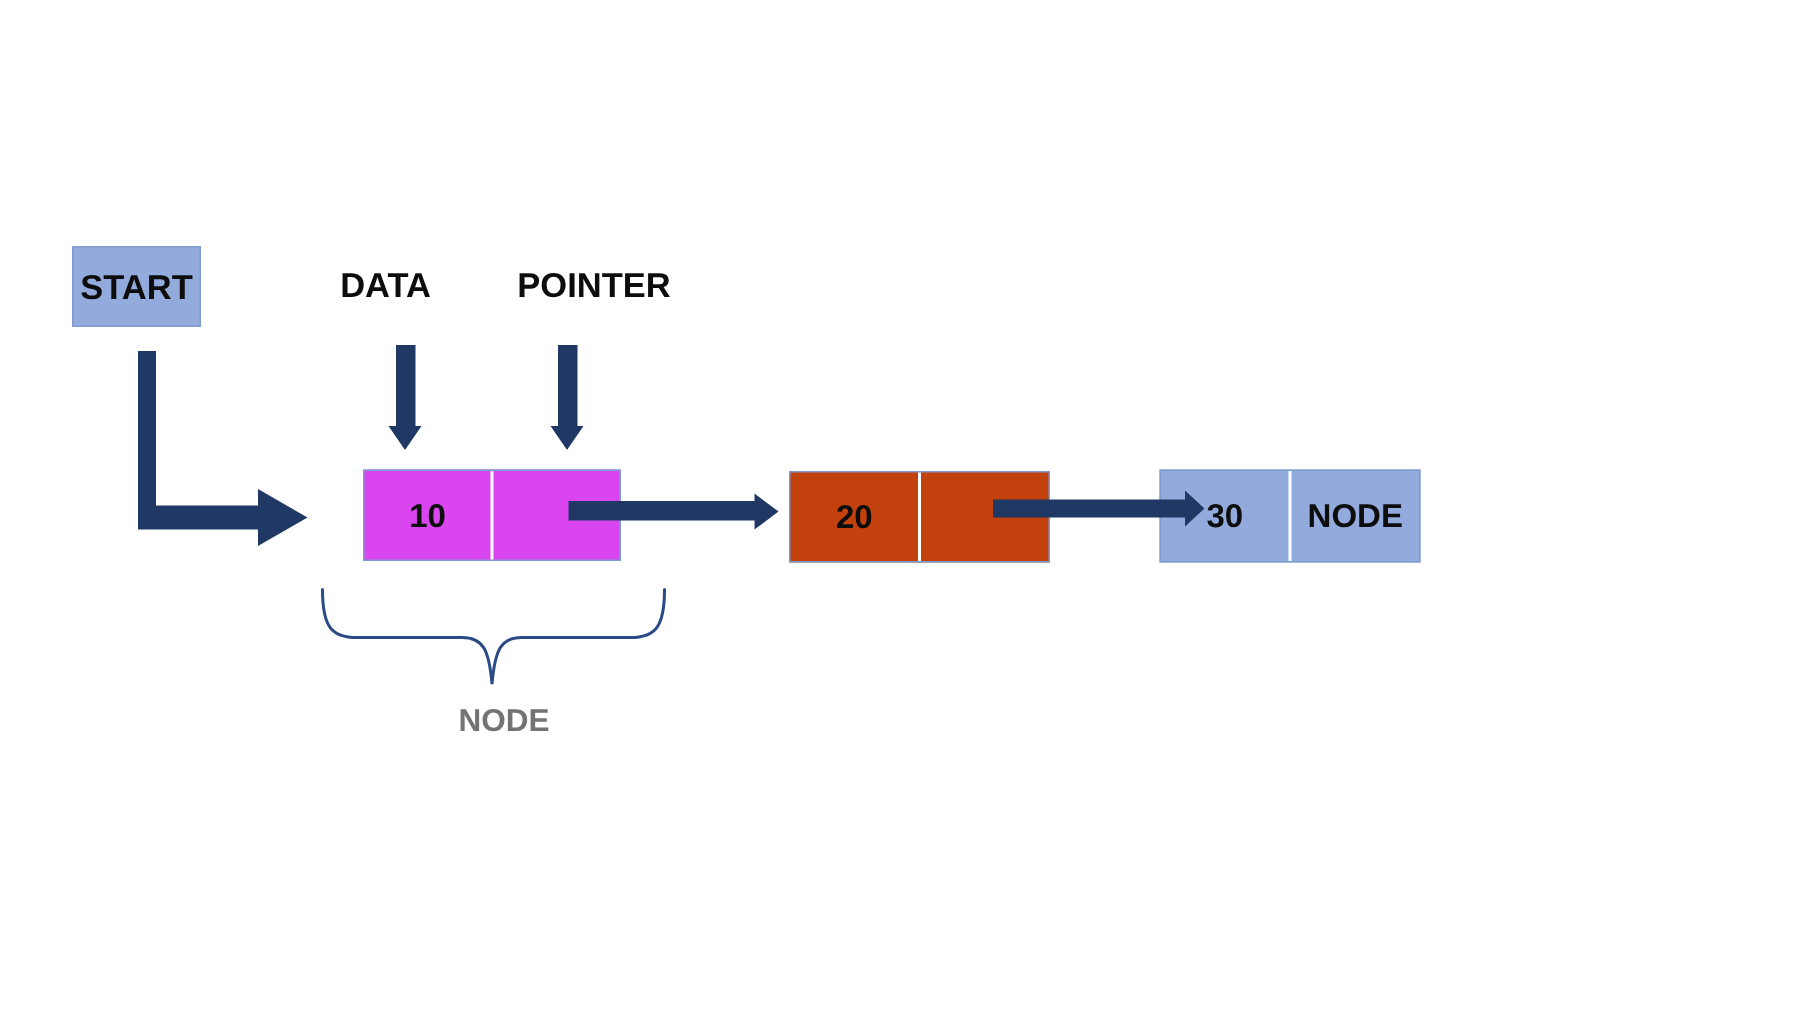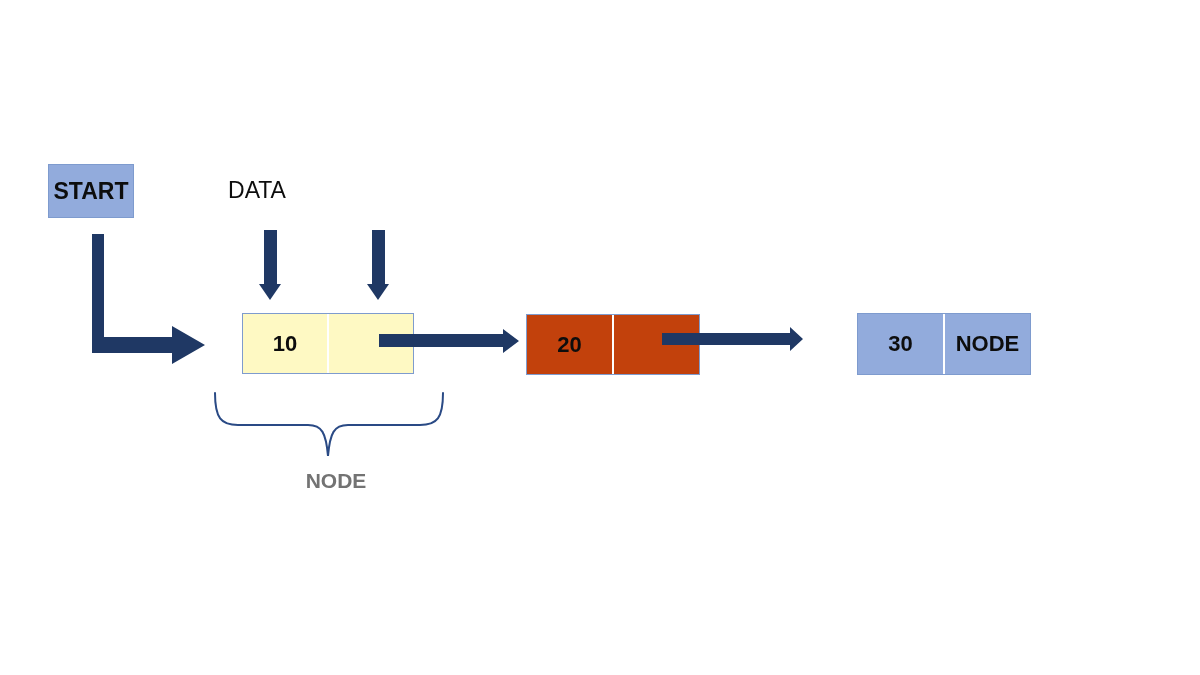--- a/index.html
+++ b/index.html
@@ -32,21 +32,21 @@
     justify-content: center;
     font-size: 23px;
     font-weight: 700;
     color: #0d0d0d;
     letter-spacing: 0px;
   }
   .float-label {
     width: 140px;
     text-align: center;
     font-size: 23px;
-    font-weight: 400;
+    font-weight: 700;
     color: #0d0d0d;
   }
   .node {
     display: flex;
     border: 1px solid;
     box-sizing: border-box;
   }
   .node .cell {
     flex: 1 1 50%;
     display: flex;
@@ -69,32 +69,33 @@
 </style>
 </head>
 <body>
 
 <div class="canvas">
 
   <div class="abs start-box" style="background: rgb(146, 171, 220); border-color: rgb(126, 155, 206);">START</div>
 
   <div class="abs float-label" style="left:187px; top:177px;">DATA</div>
 
+  <div class="abs float-label" style="left:326px; top:177px;">POINTER</div>
 
-  <div class="abs node" style="left: 242px; top: 313px; width: 172px; height: 61px; background: #fef9c3; border-color: rgb(126, 155, 206);">
+  <div class="abs node" style="left: 242px; top: 313px; width: 172px; height: 61px; background: #d946ef; border-color: rgb(126, 155, 206);">
     <div class="cell data-cell">10</div>
     <div class="cell"></div>
   </div>
 
   <div class="abs node" style="left: 526px; top: 314px; width: 174px; height: 61px; background: #c2410c; border-color: rgb(126, 155, 206);">
     <div class="cell data-cell">20</div>
     <div class="cell"></div>
   </div>
 
-  <div class="abs node" style="left: 857px; top: 313px; width: 174px; height: 62px; background: rgb(146, 171, 220); border-color: rgb(126, 155, 206);">
+  <div class="abs node" style="left: 773px; top: 313px; width: 174px; height: 62px; background: rgb(146, 171, 220); border-color: rgb(126, 155, 206);">
     <div class="cell data-cell">30</div>
     <div class="cell">NODE</div>
   </div>
 
   <div class="abs node-label" style="left:266px; top:469px;">NODE</div>
 
   <svg class="svg-layer" viewBox="0 0 1200 675" xmlns="http://www.w3.org/2000/svg">
 
     <polygon points="92,234 104,234 104,337 172,337 172,326 205,345 172,364 172,353 92,353" fill="#1f3864"></polygon>
 

